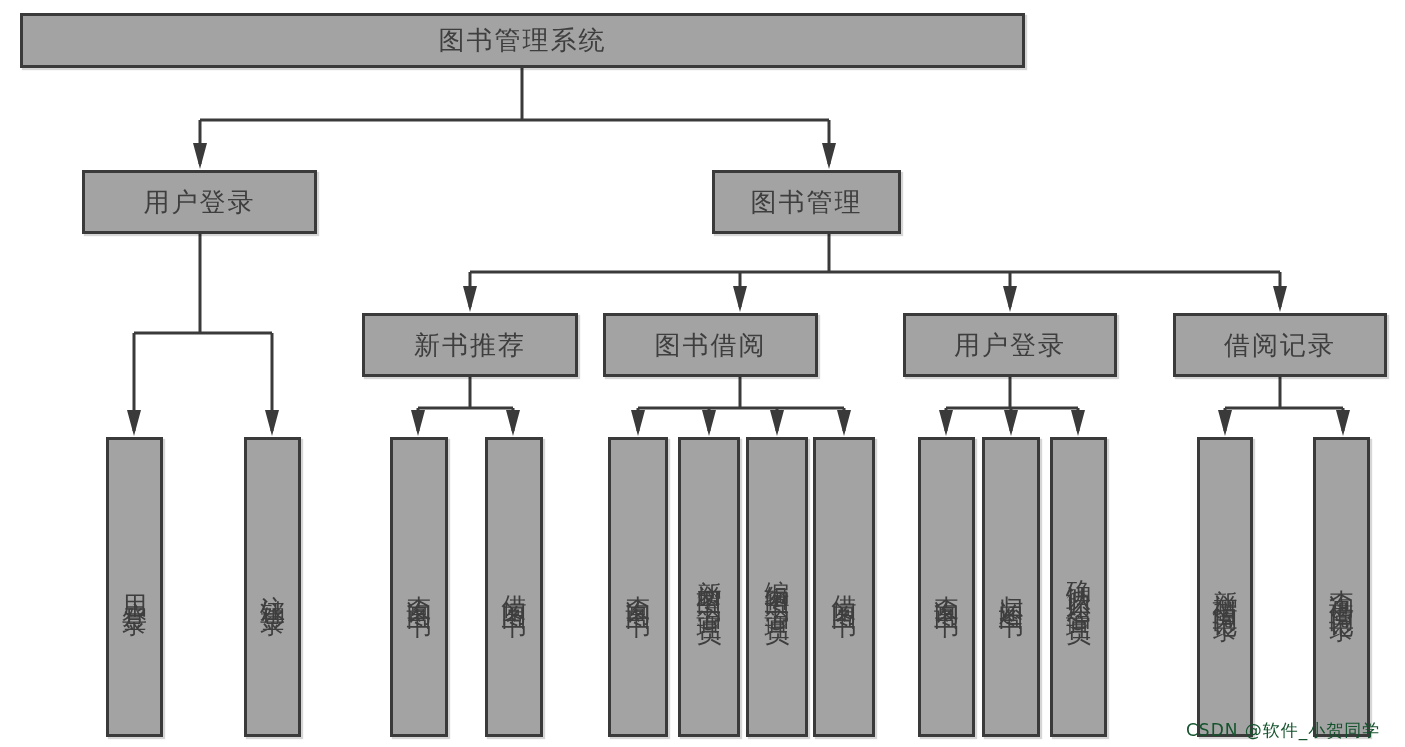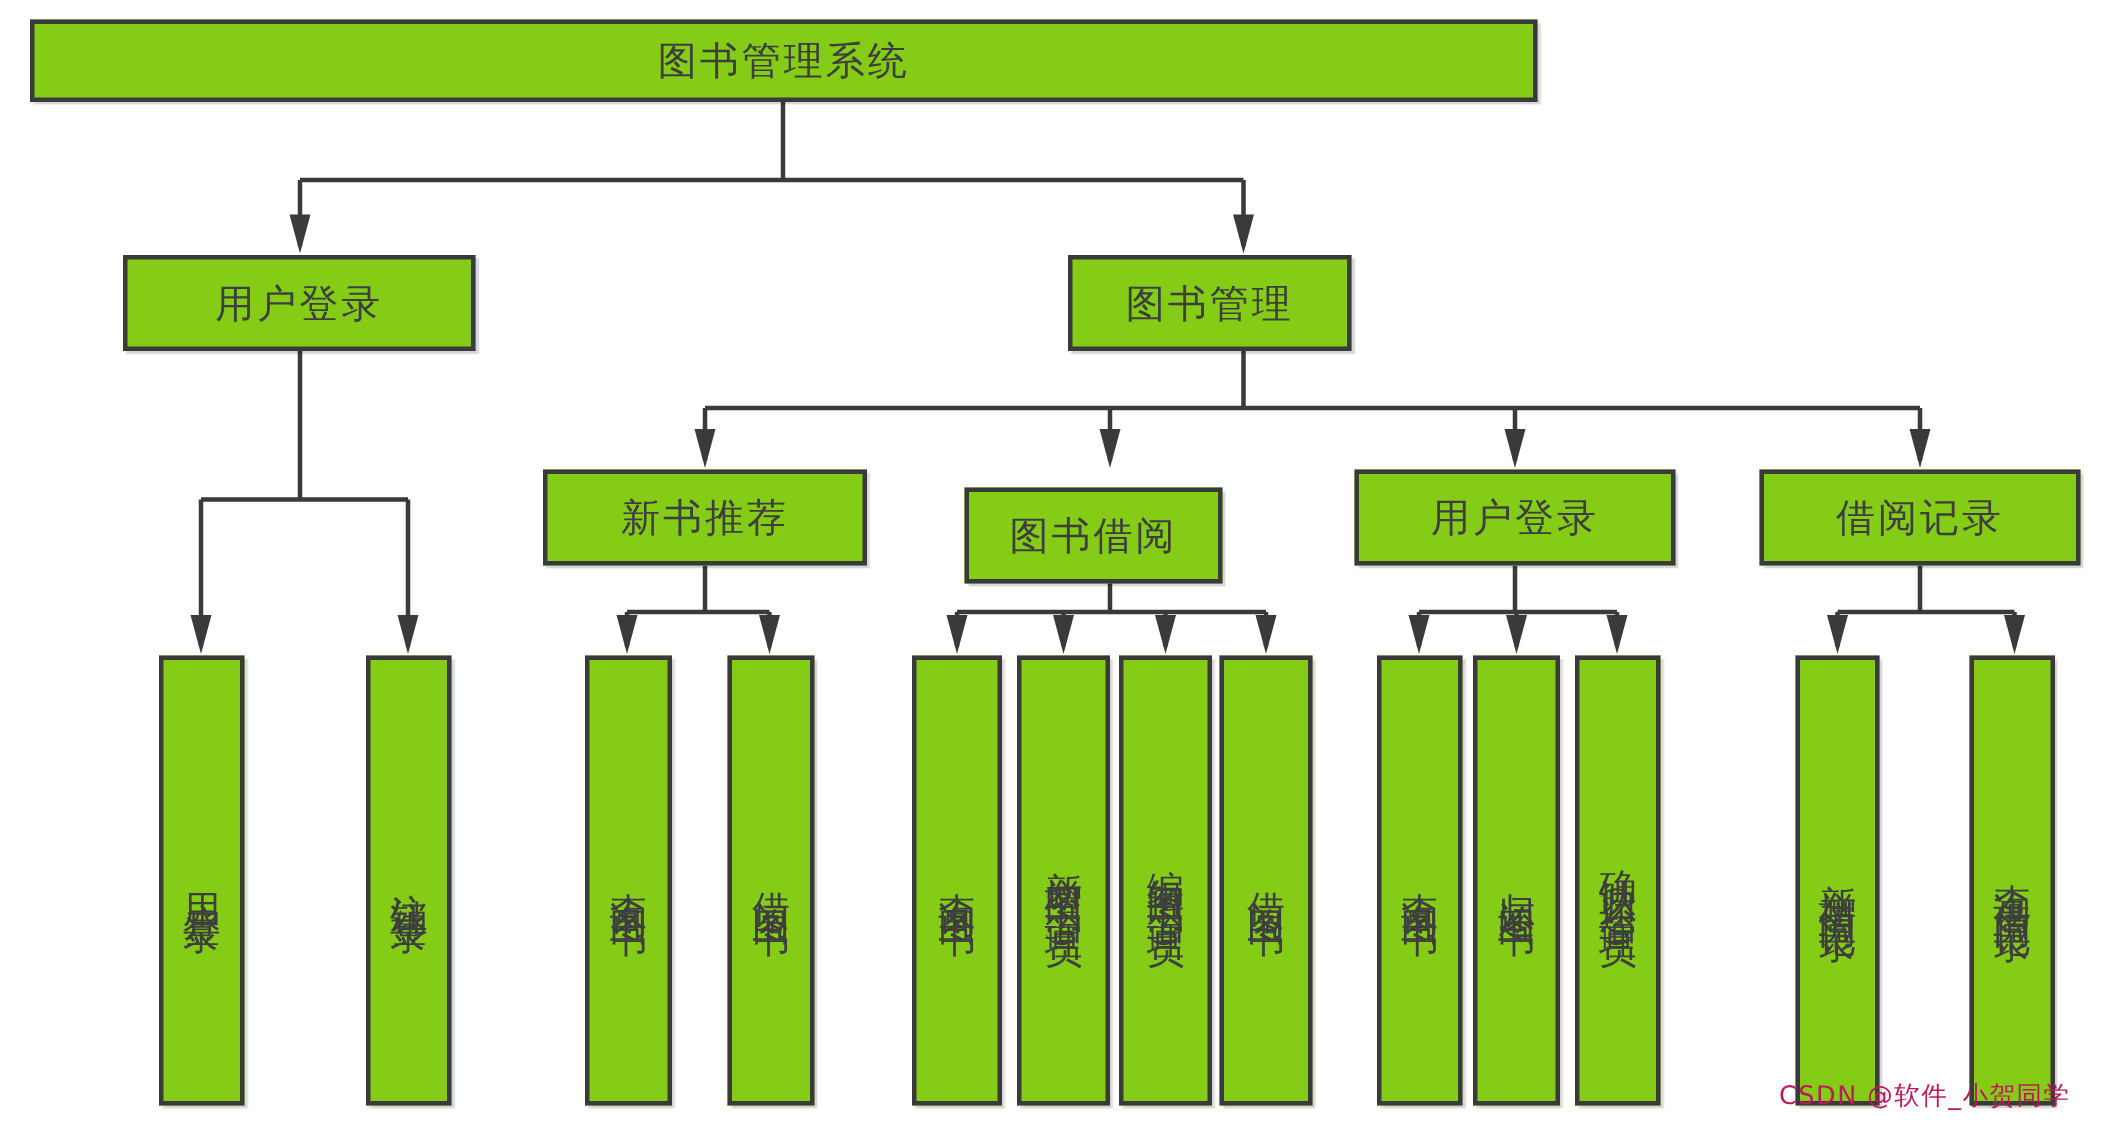--- a/index.html
+++ b/index.html
@@ -14,21 +14,21 @@
   .connector-layer {
     position: absolute;
     left: 0; top: 0;
     width: 1405px; height: 747px;
   }
   .cline { stroke: #3a3a3a; stroke-width: 3; fill: none; }
   .carrow { fill: #3a3a3a; stroke: none; }
   .node {
     position: absolute;
     box-sizing: border-box;
-    background: #84cc16;
+    background: #a3a3a3;
     border: 3px solid #3a3a3a;
     box-shadow: 2px 2px 1px rgba(0,0,0,0.16);
     display: flex;
     align-items: center;
     justify-content: center;
     color: #3e3e3e;
   }
   .node .lbl {
     font-size: 26px;
     letter-spacing: 2px;
@@ -41,21 +41,21 @@
     letter-spacing: 6px;
     line-height: 1;
     white-space: nowrap;
   }
   .watermark {
     position: absolute;
     left: 1186px;
     top: 719px;
     font-size: 17px;
     letter-spacing: 1px;
-    color: #be185d;
+    color: #14532d;
     z-index: 10;
     white-space: nowrap;
   }
 </style>
 </head>
 <body>
 
 <div class="stage">
 
   <svg class="connector-layer" viewBox="0 0 1405 747" xmlns="http://www.w3.org/2000/svg">
@@ -103,21 +103,21 @@
   <div class="node" style="left:82px; top:170px; width:235px; height:64px;">
     <span class="lbl">用户登录</span>
   </div>
   <div class="node" style="left:712px; top:170px; width:189px; height:64px;">
     <span class="lbl">图书管理</span>
   </div>
 
   <div class="node" style="left:362px; top:313px; width:216px; height:64px;">
     <span class="lbl">新书推荐</span>
   </div>
-  <div class="node" style="left:643px; top:313px; width:172px; height:64px;margin-top:12px;">
+  <div class="node" style="left:603px; top:313px; width:215px; height:64px;">
     <span class="lbl">图书借阅</span>
   </div>
   <div class="node" style="left:903px; top:313px; width:214px; height:64px;">
     <span class="lbl">用户登录</span>
   </div>
   <div class="node" style="left:1173px; top:313px; width:214px; height:64px;">
     <span class="lbl">借阅记录</span>
   </div>
 
   <div class="node" style="left:106px; top:437px; width:57px; height:300px;">

